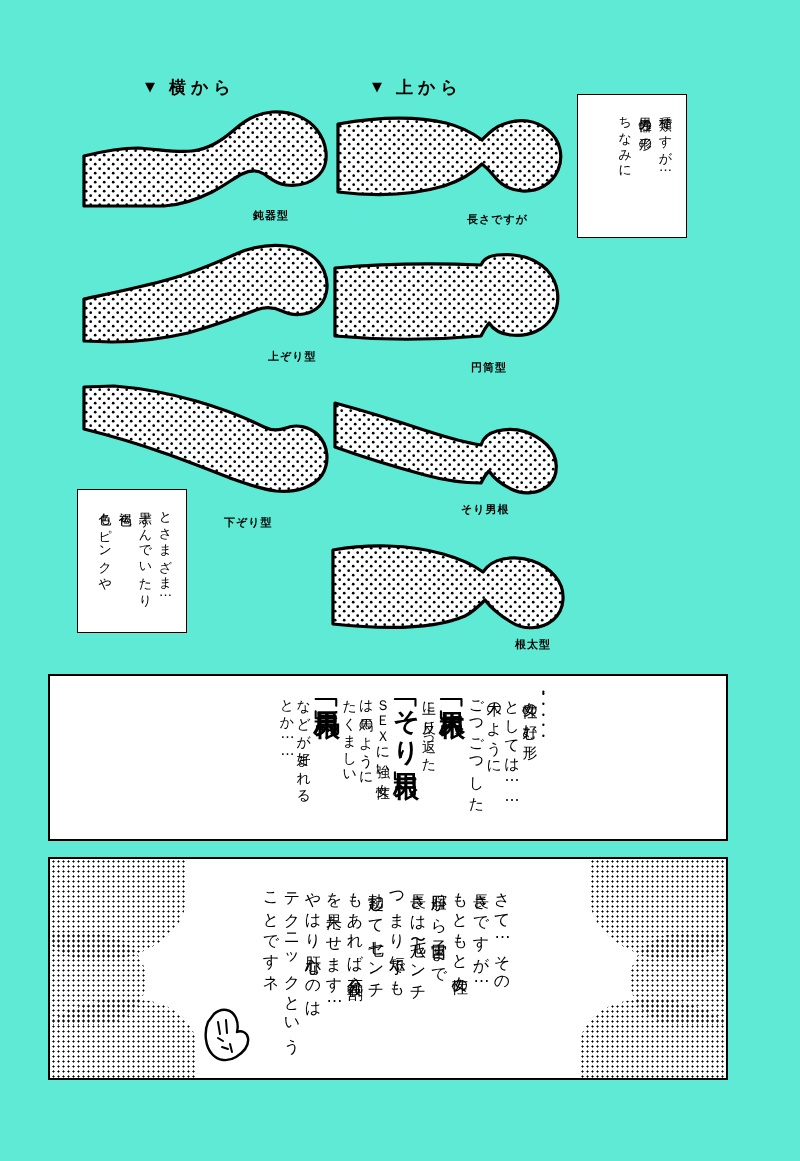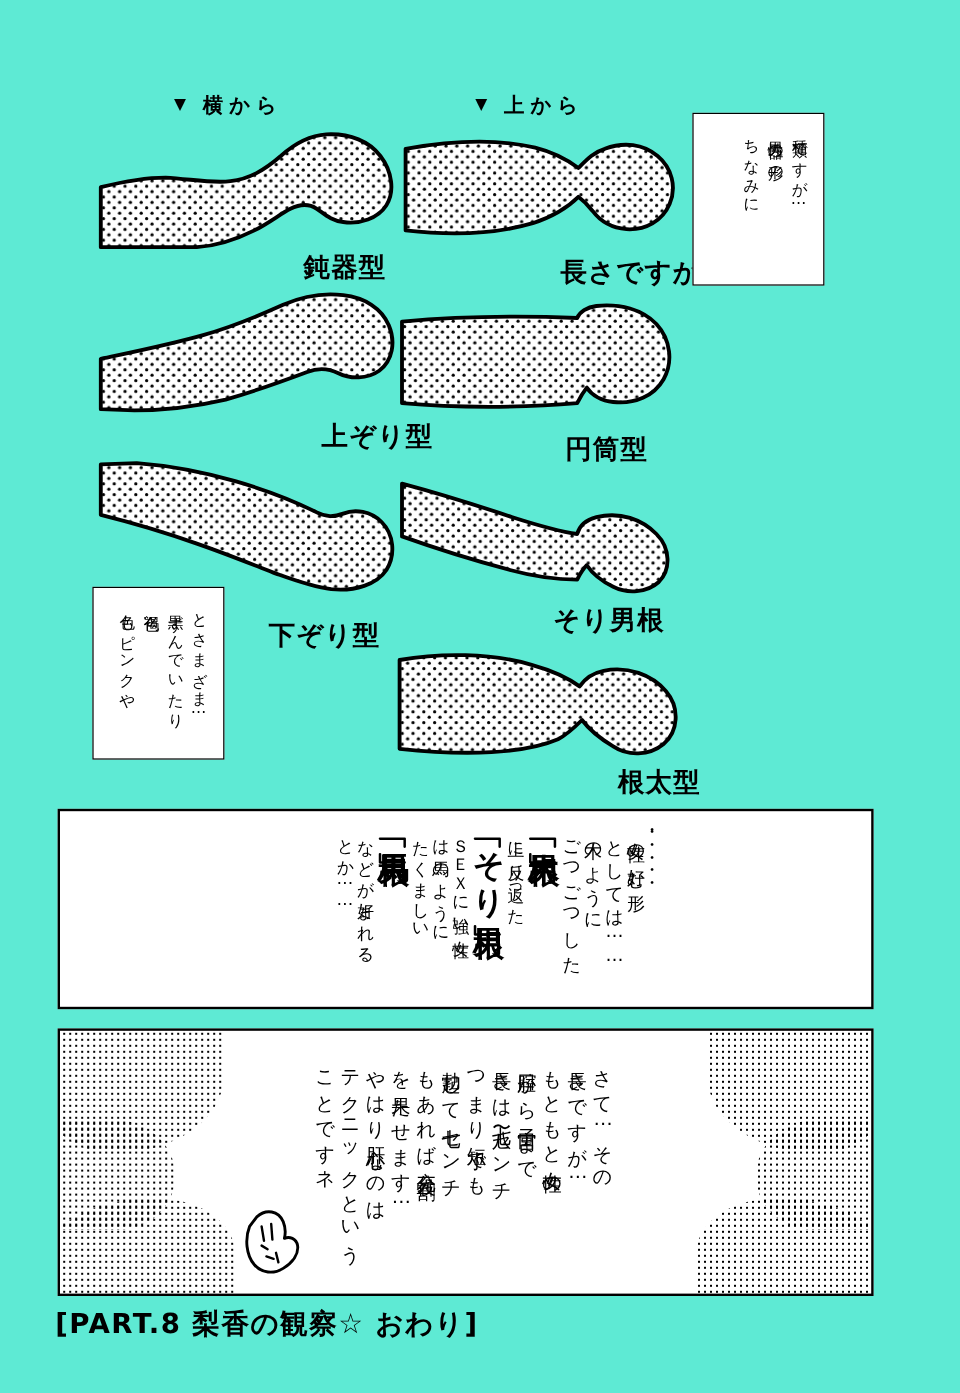--- a/index.html
+++ b/index.html
@@ -33,21 +33,21 @@
   }
   .col-header .tri {
     font-size: 13px;
     margin-right: 9px;
     vertical-align: 2px;
   }
 
   
   .caption {
     position: absolute;
-    font-size: 22px;
+    font-size: 11px;
     font-weight: 700;
     letter-spacing: 1px;
     white-space: nowrap;
   }
 
   
   .note-box {
     position: absolute;
     border: 1.6px solid #000;
     background: #fff;
@@ -148,21 +148,21 @@
 </style>
 </head>
 <body>
 
 <div class="page">
 
   <div class="col-header" style="left:145px; top:76px;">
     <span class="tri">▼</span><span>横から</span>
   </div>
 
-  <div class="col-header" style="left:396px; top:76px;text-align:center;">
+  <div class="col-header" style="left:372px; top:76px;text-align:center;">
     <span class="tri">▼</span><span>上から</span>
   </div>
 
   <svg width="0" height="0" style="position:absolute" aria-hidden="true">
     <defs>
       <pattern id="dots" width="9" height="9" patternUnits="userSpaceOnUse">
         <rect width="9" height="9" fill="#ffffff"></rect>
         <circle cx="2.2" cy="2.2" r="1.35" fill="#000000"></circle>
         <circle cx="6.7" cy="6.7" r="1.35" fill="#000000"></circle>
       </pattern>
@@ -324,15 +324,14 @@
       <div class="vline">つまり短小でも</div>
       <div class="vline">勃起して七センチ</div>
       <div class="vline">もあれば充分役割</div>
       <div class="vline">を果たせます…</div>
       <div class="vline">やはり肝心なのは</div>
       <div class="vline">テクニックという</div>
       <div class="vline">ことですネ</div>
     </div>
   </div>
 
-  <div class="footer" style="left:46px; top:1088px;">[PART.8 梨香の観察☆ おわり]</div>
 
 </div>
 
 </body></html>

